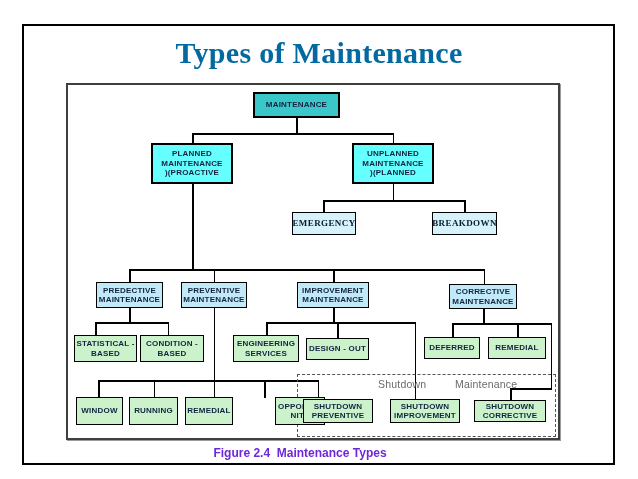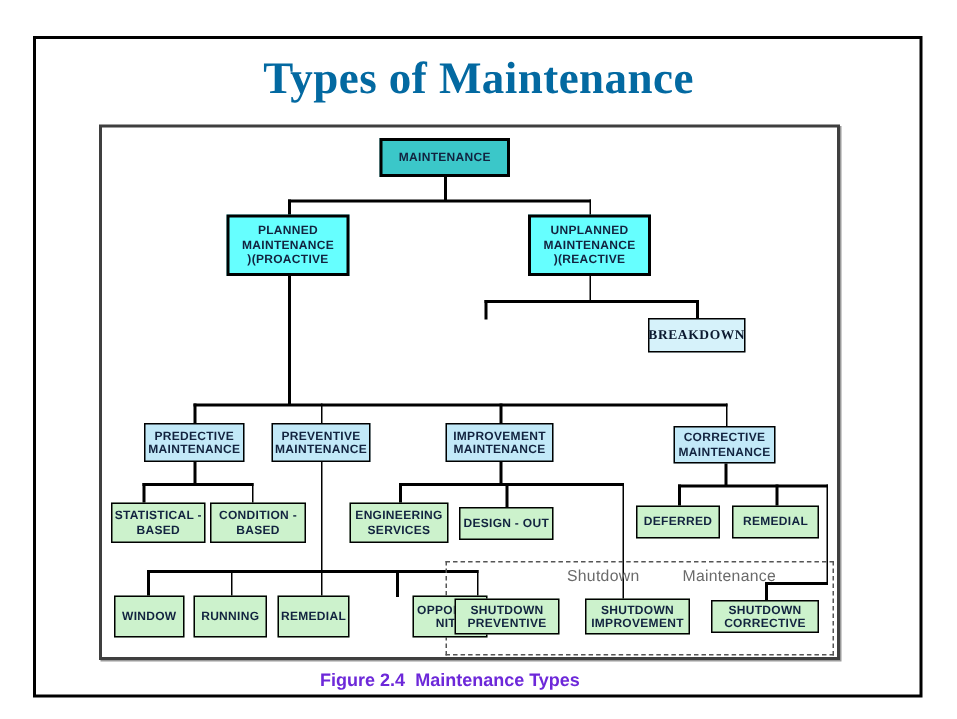--- a/index.html
+++ b/index.html
@@ -86,23 +86,26 @@
 
   <div class="node lv2" style="left: 151px; top: 143px; width: 82px; height: 41px; background-color: rgb(102, 255, 255);">
     <span>PLANNED</span>
     <span>MAINTENANCE</span>
     <span>)(PROACTIVE</span>
   </div>
 
   <div class="node lv2" style="left: 352px; top: 143px; width: 82px; height: 41px; background-color: rgb(102, 255, 255);">
     <span>UNPLANNED</span>
     <span>MAINTENANCE</span>
-    <span>)(REACTIVE</span>
+    <span>)(PLANNED</span>
   </div>
 
+  <div class="node serifbox" style="left: 292px; top: 212px; width: 64px; height: 23px; background-color: rgb(214, 242, 250);">
+    <span>EMERGENCY</span>
+  </div>
 
   <div class="node serifbox" style="left: 432px; top: 212px; width: 65px; height: 23px; background-color: rgb(214, 242, 250);">
     <span>BREAKDOWN</span>
   </div>
 
   <div class="node" style="left: 96px; top: 282px; width: 67px; height: 26px; background-color: rgb(194, 233, 248);">
     <span>PREDECTIVE</span>
     <span>MAINTENANCE</span>
   </div>
 

